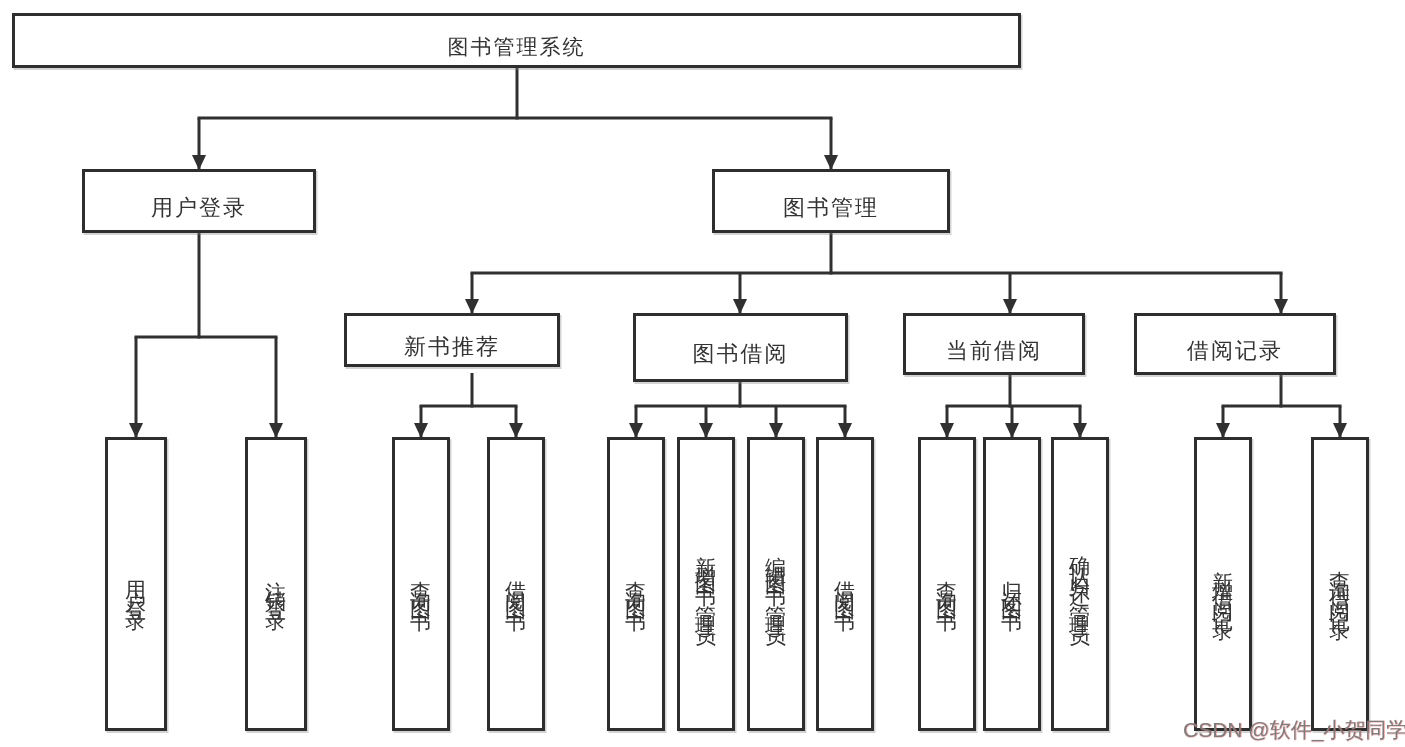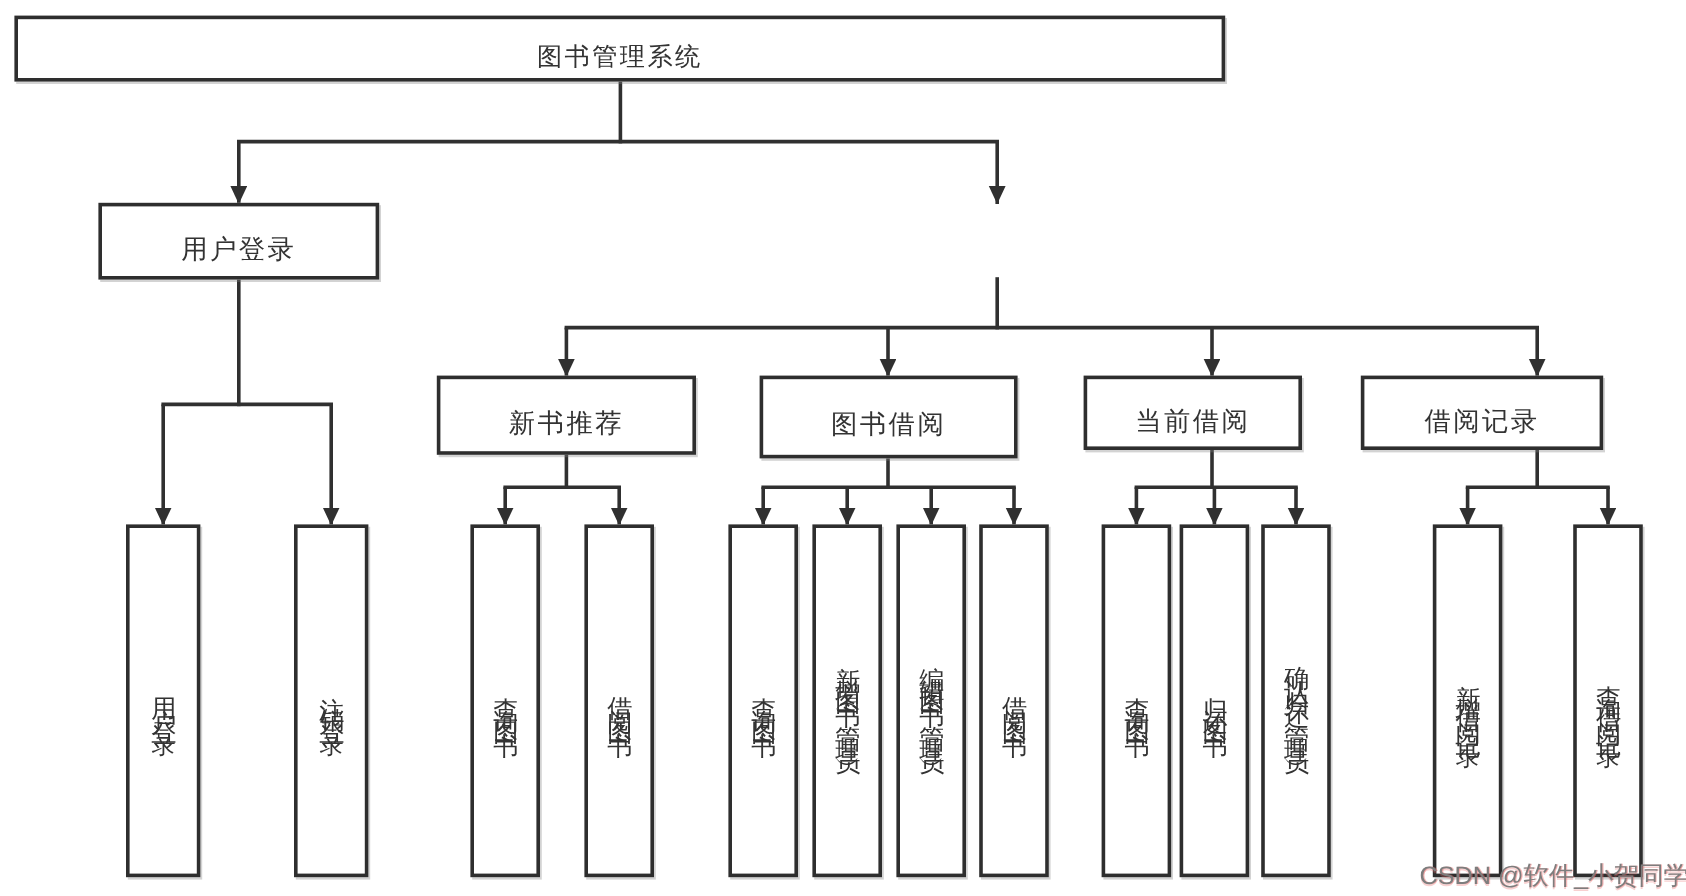--- a/index.html
+++ b/index.html
@@ -89,22 +89,25 @@
     </g>
   </svg>
 
   <div class="node hbox title" style="left:12px;top:13px;width:1009px;height:55px">
     <span>图书管理系统</span>
   </div>
 
   <div class="node hbox" style="left:82px;top:169px;width:234px;height:64px">
     <span>用户登录</span>
   </div>
+  <div class="node hbox" style="left:712px;top:169px;width:238px;height:64px">
+    <span>图书管理</span>
+  </div>
 
-  <div class="node hbox" style="left:364px;top:313px;width:216px;height:66px">
+  <div class="node hbox" style="left:344px;top:313px;width:216px;height:54px">
     <span>新书推荐</span>
   </div>
   <div class="node hbox" style="left:633px;top:313px;width:215px;height:69px">
     <span>图书借阅</span>
   </div>
   <div class="node hbox" style="left:903px;top:313px;width:182px;height:62px">
     <span>当前借阅</span>
   </div>
   <div class="node hbox" style="left:1134px;top:313px;width:202px;height:62px">
     <span>借阅记录</span>

